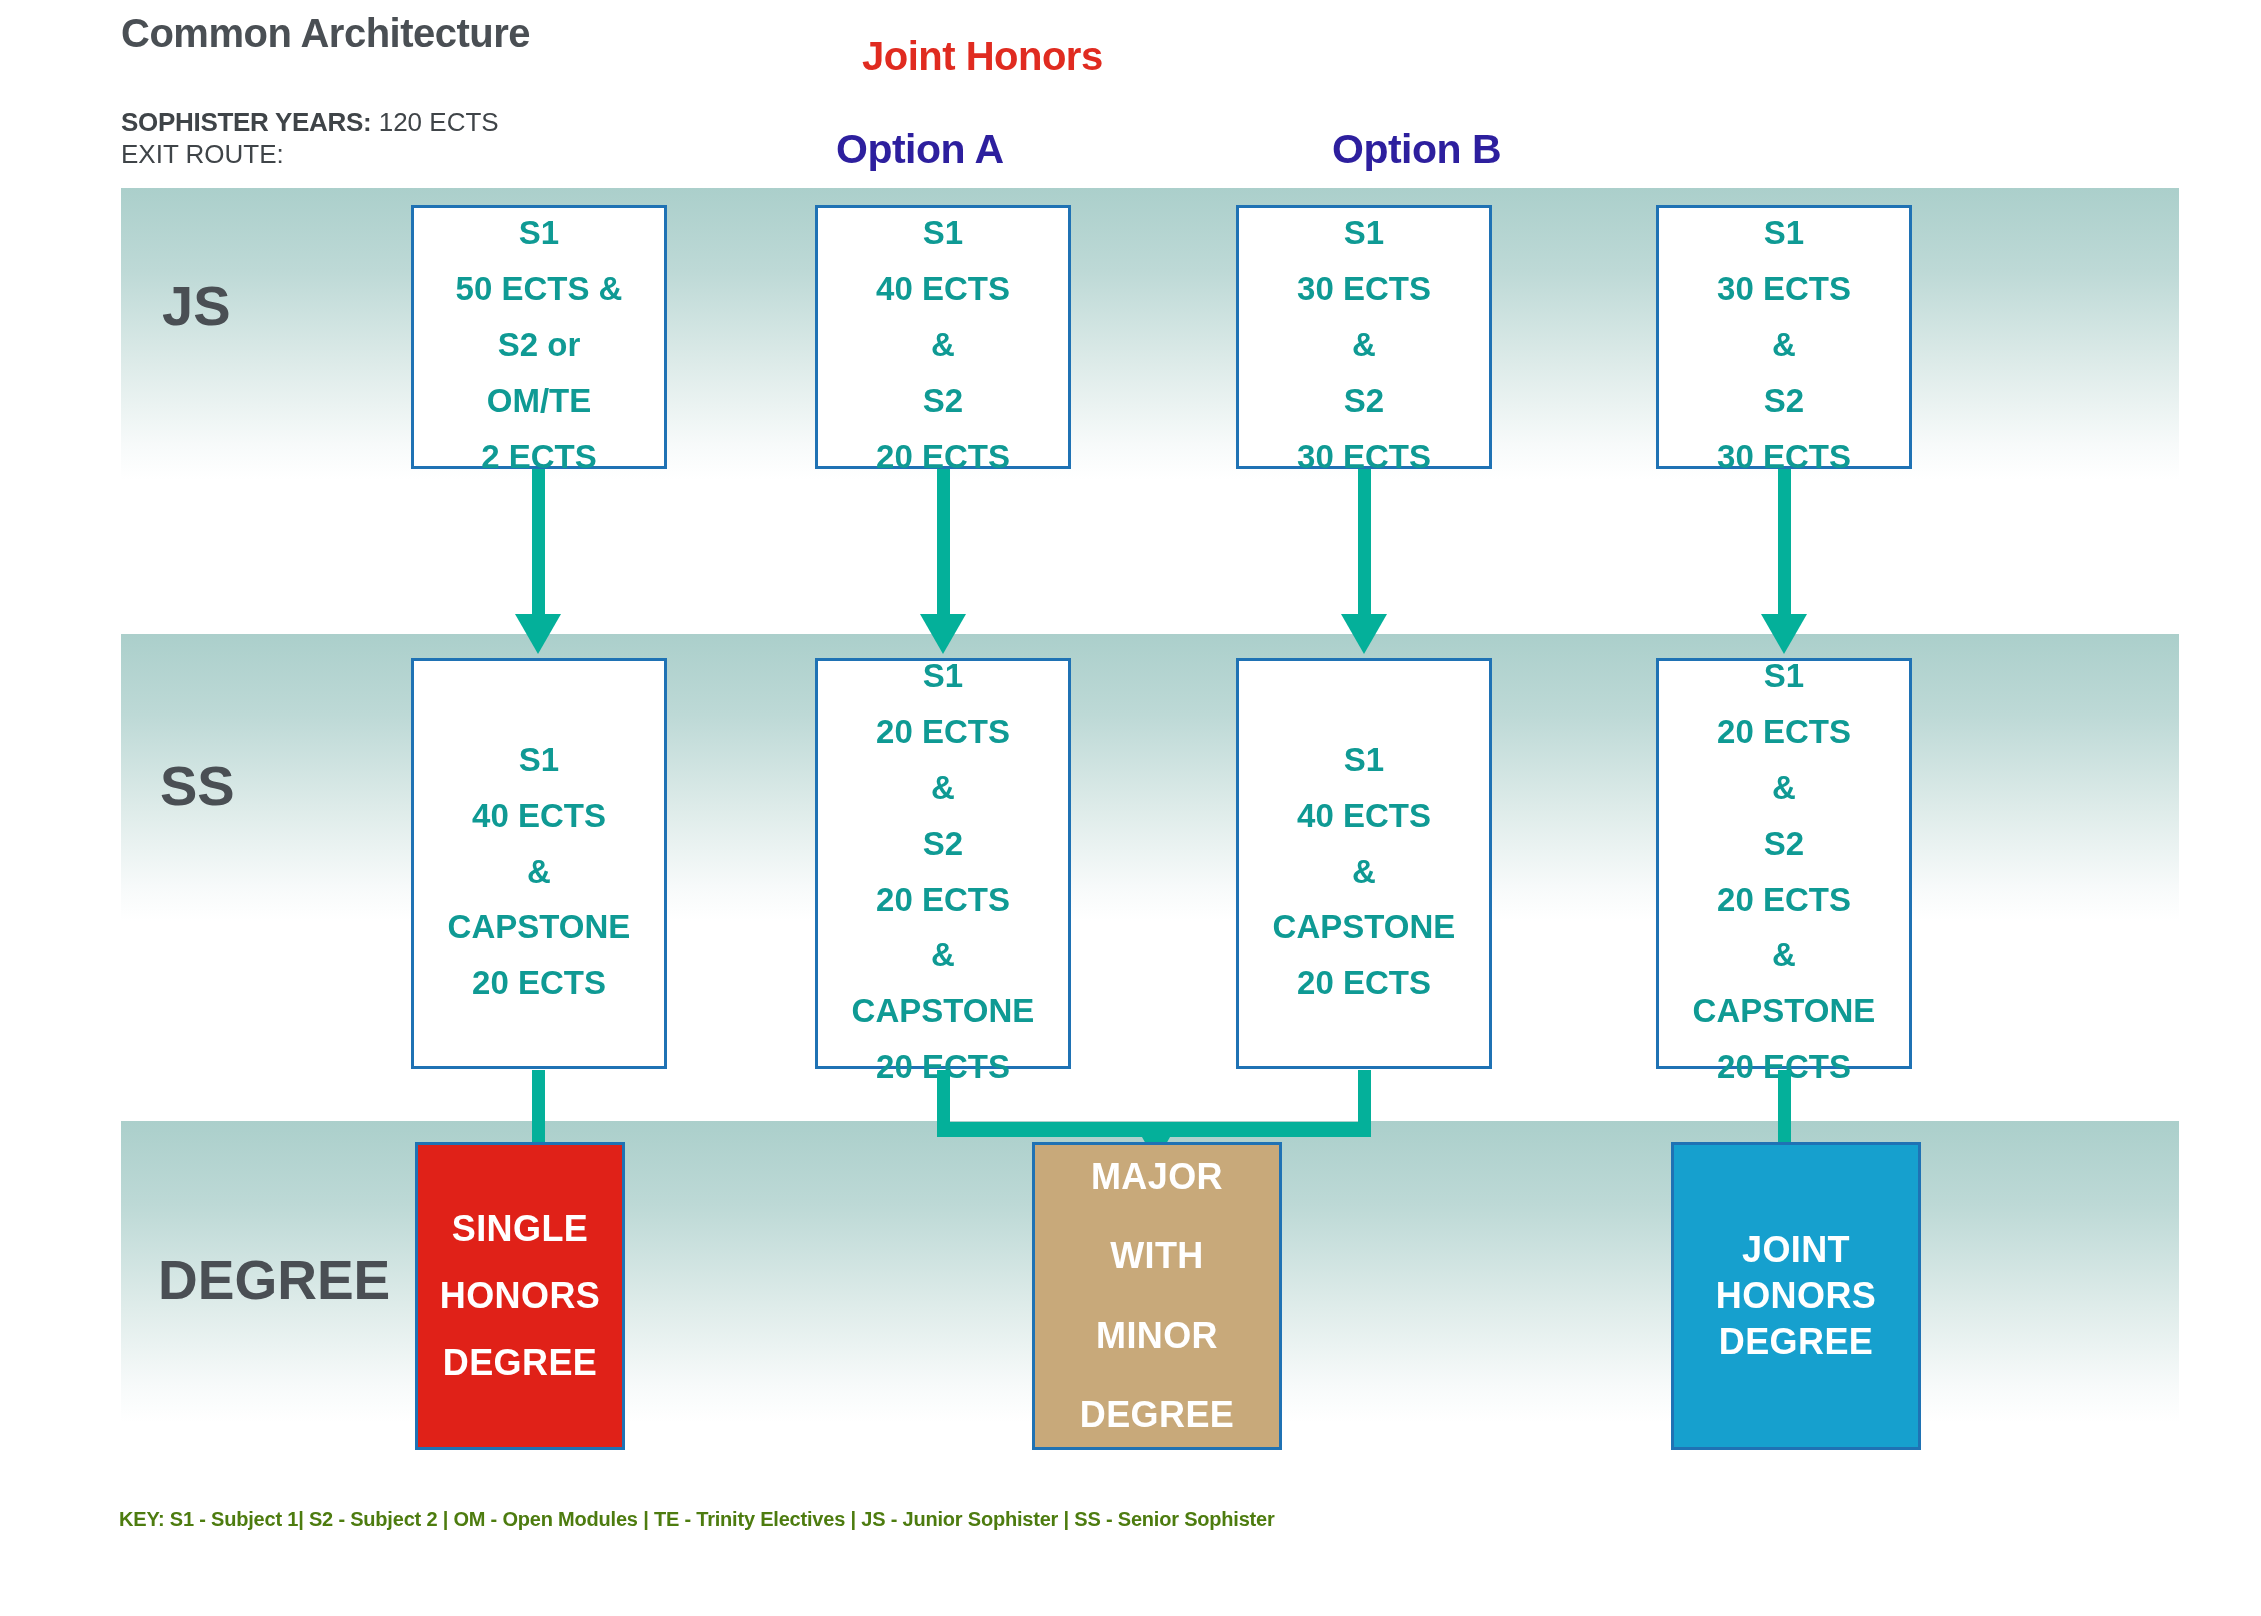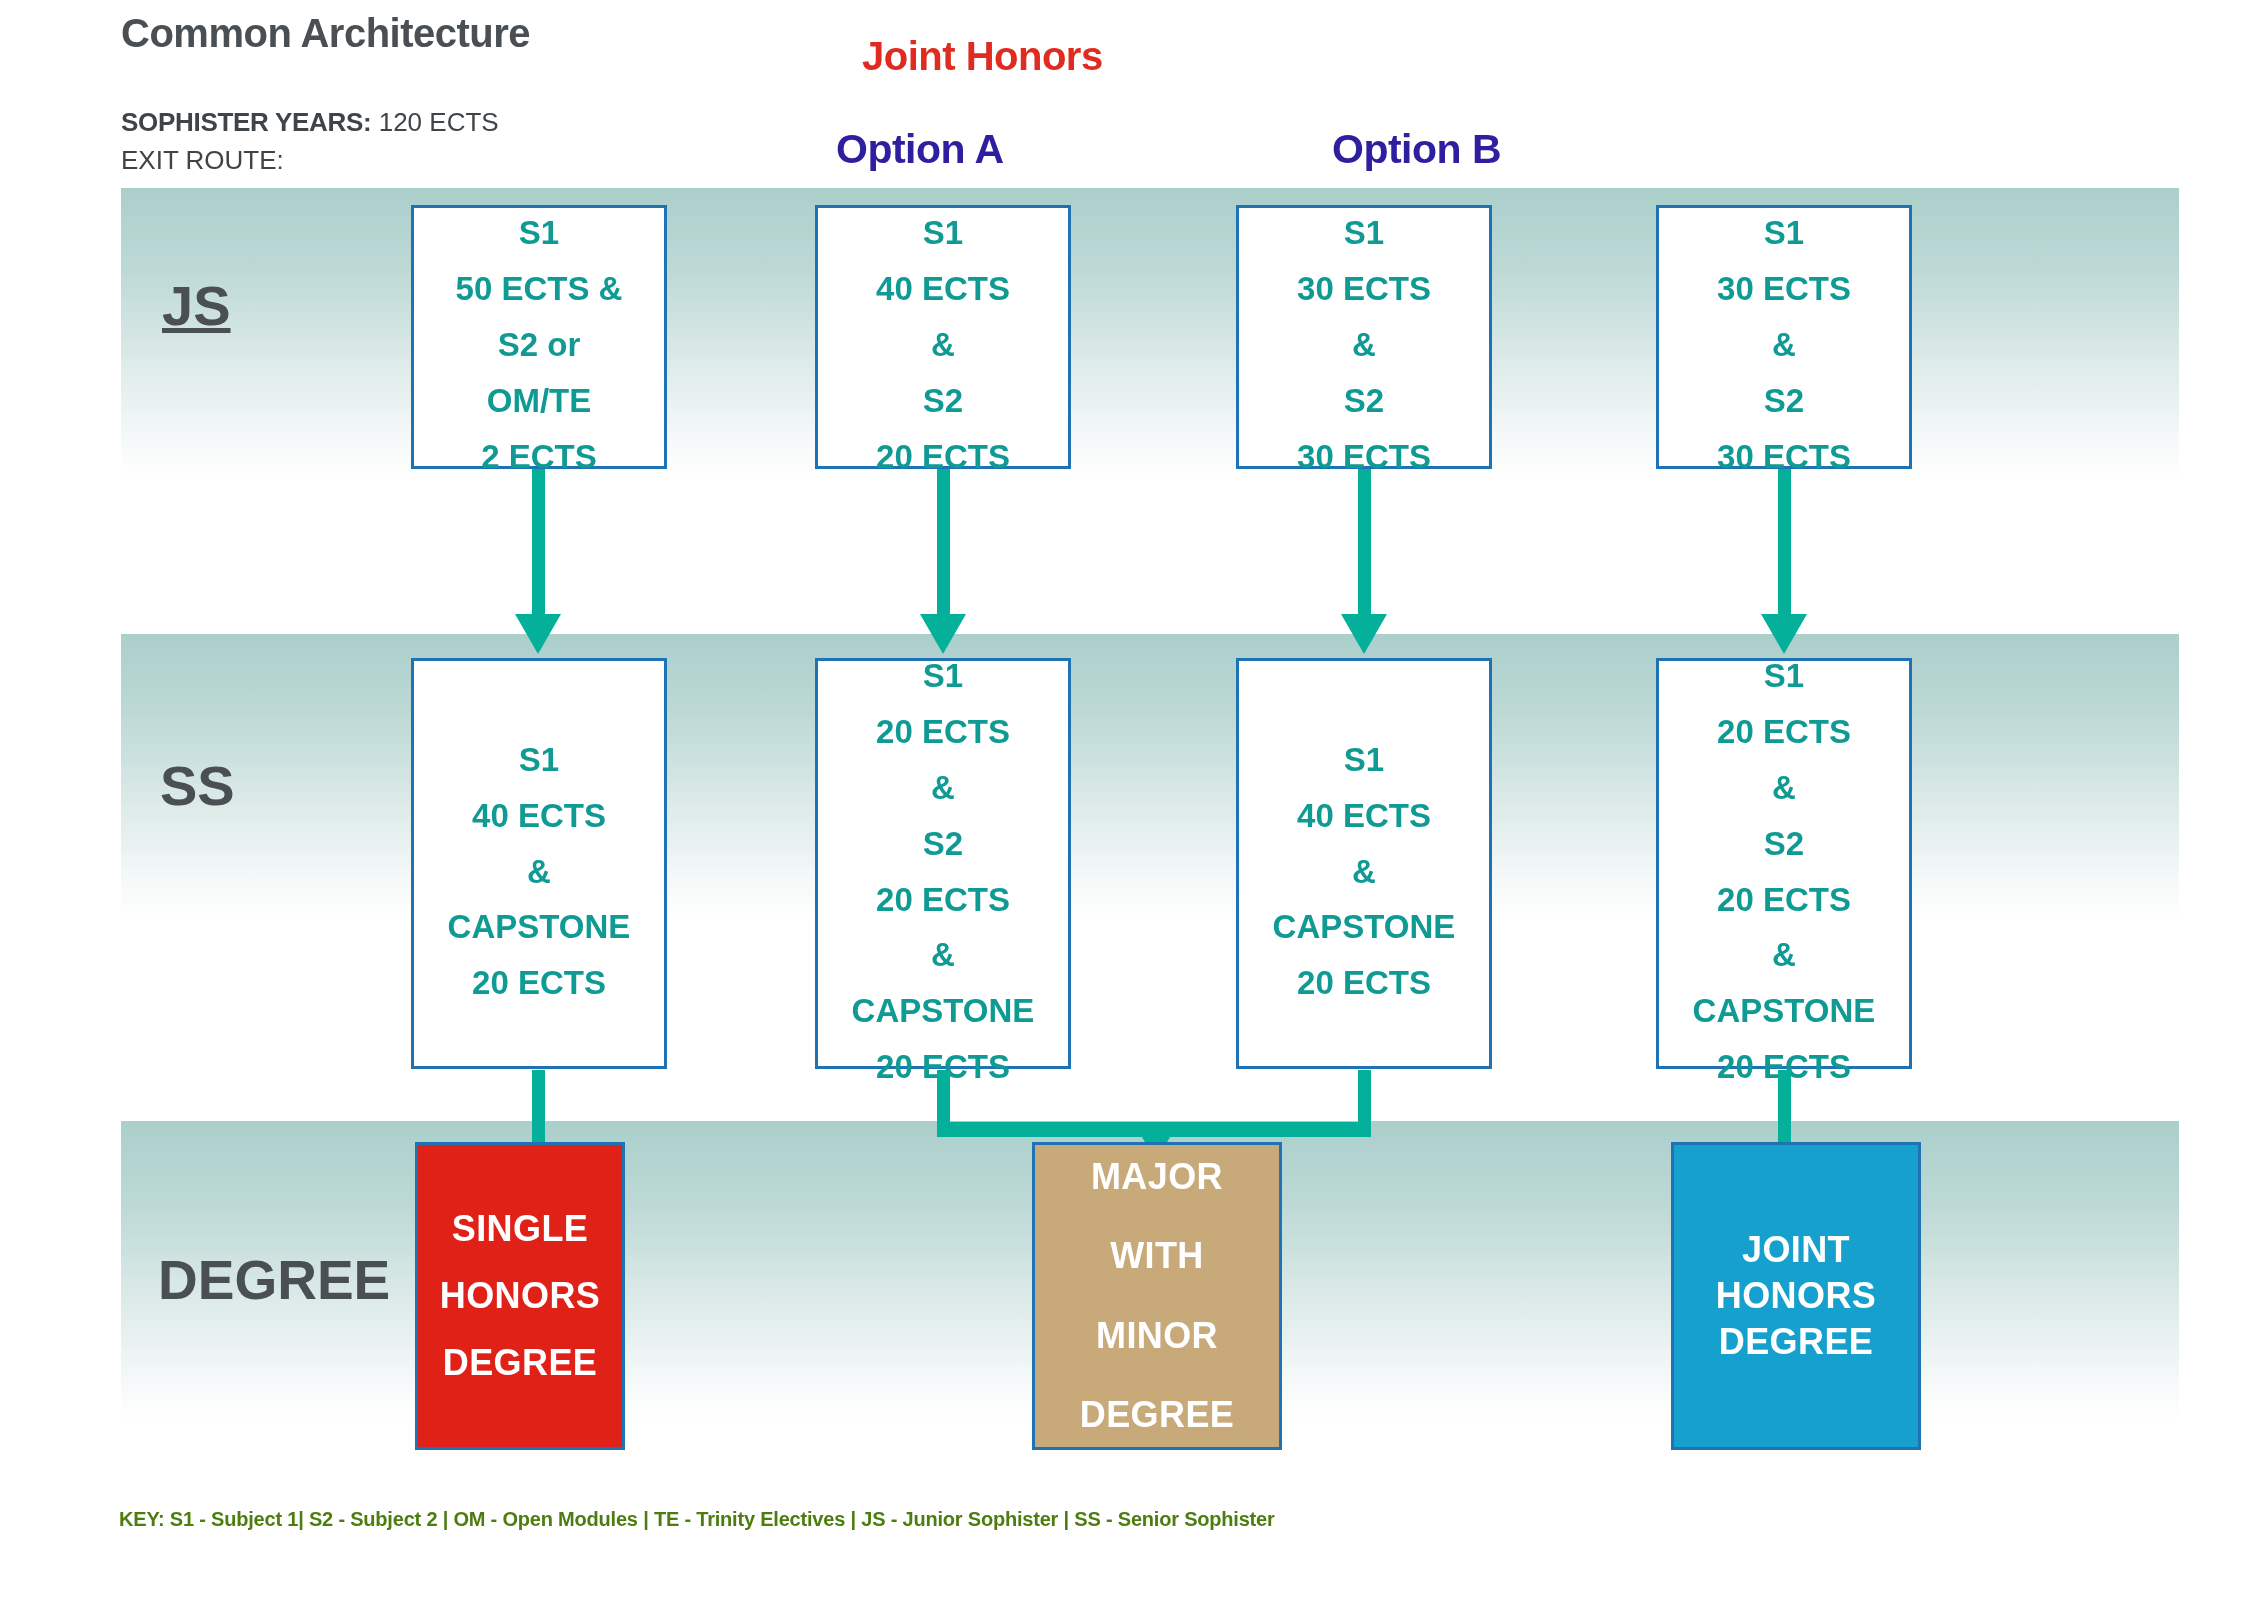--- a/index.html
+++ b/index.html
@@ -17,21 +17,21 @@
   #joint-honors-title{
     position:absolute;left:862px;top:34px;
     font-size:40px;font-weight:bold;color:#e02b20;letter-spacing:-0.5px;text-align:right;
   }
   #sophister-line{
     position:absolute;left:121px;top:107px;
     font-size:26px;color:#3f4448;white-space:nowrap;
   }
   #sophister-line .lbl{font-weight:bold;letter-spacing:-0.3px;}
   #exit-route{
-    position:absolute;left:121px;top:145px;
+    position:absolute;left:121px;top:139px;
     font-size:26px;color:#3f4448;letter-spacing:0px;
   }
   .option-label{
     position:absolute;top:126px;
     font-size:41px;font-weight:bold;color:#2d1f9e;letter-spacing:-0.5px;
   }
   #option-a{left:836px;}
   #option-b{left:1308px;margin-left:24px;}
 
   
@@ -39,21 +39,21 @@
     position:absolute;left:121px;width:2058px;
     background:linear-gradient(to bottom,#abcfcb 0%,#bdd9d6 28%,#dfecea 62%,#f7fafa 88%,#ffffff 100%);
   }
   #band-js{top:188px;height:292px;}
   #band-ss{top:634px;height:287px;}
   #band-degree{top:1121px;height:301px;}
 
   .row-label{
     position:absolute;font-weight:bold;color:#4a4f54;
   }
-  #row-label-js{left:162px;top:273px;font-size:56px;text-decoration:underline;}
+  #row-label-js{left:162px;top:273px;font-size:56px;}
   #row-label-ss{left:160px;top:753px;font-size:56px;}
   #row-label-degree{left:158px;top:1248px;font-size:55px;}
 
   
   .mod-box{
     position:absolute;background:#ffffff;border:3.8px solid #1f72b4;
     display:flex;flex-direction:column;align-items:center;justify-content:center;
     box-sizing:border-box;
   }
   .mod-box .line{

